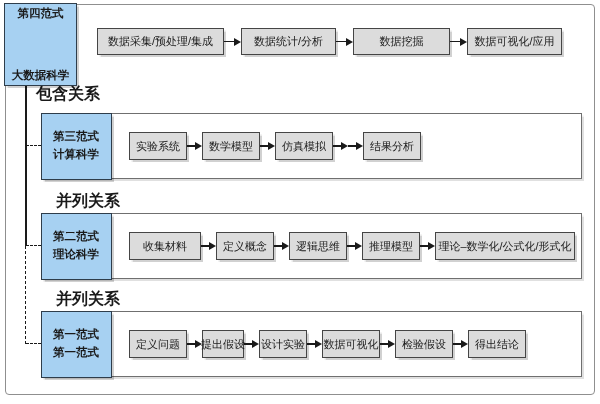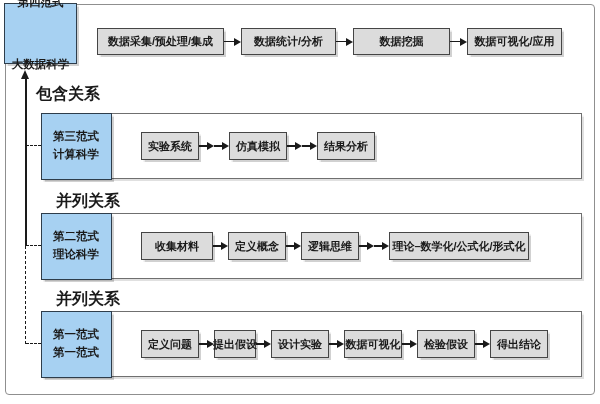--- a/index.html
+++ b/index.html
@@ -12,41 +12,41 @@
     position:absolute;left:5px;top:4px;width:588px;height:389px;
     border:1.5px solid #8f8f8f;border-radius:4px;background:transparent;
   }
   
   .paradigm{
     position:absolute;background:#a7d1f2;border:1.5px solid #2e3d4b;
     display:flex;flex-direction:column;align-items:center;justify-content:center;
     font-weight:bold;font-size:11.5px;line-height:1.55;text-align:center;
     box-shadow:1.5px 1.5px 1px rgba(0,0,0,0.18);box-sizing:border-box;z-index:3;
   }
-  .paradigm-top{left:4px;top:3px;width:73px;height:61px;gap:44px;}
+  .paradigm-top{left:4px;top:3px;width:73px;height:83px;gap:44px;}
   
   .row{
     position:absolute;left:41px;width:541px;background:#ffffff;
     border:1.5px solid #6f6f6f;box-sizing:border-box;
     box-shadow:1.5px 1.5px 1px rgba(0,0,0,0.12);z-index:2;
   }
   .row .paradigm{
     left:-1.5px;top:-1.5px;height:calc(100% + 3px);width:71px;
   }
   
   .flow{position:absolute;display:flex;align-items:center;}
   .step{
     background:#dcdcdc;border:1.4px solid #454545;box-sizing:border-box;
     display:flex;align-items:center;justify-content:center;
-    font-weight:bold;font-size:11px;white-space:nowrap;
+    font-weight:normal;font-size:11px;white-space:nowrap;
     box-shadow:1.5px 1.5px 1px rgba(0,0,0,0.18);
     height:100%;
   }
   .top-flow{left:97px;top:28px;height:27px;z-index:2;}
-  .row-flow{left:87px;top:0;bottom:0;margin-left:12px;}
+  .row-flow{left:87px;top:0;bottom:0;}
   .row-flow .step{height:28px;}
   
   .harrow{display:flex;align-items:center;flex:0 0 auto;}
   .harrow::before{content:"";flex:1;height:1.6px;background:#1a1a1a;}
   .harrow::after{
     content:"";width:0;height:0;
     border-left:7px solid #1a1a1a;
     border-top:4.5px solid transparent;border-bottom:4.5px solid transparent;
   }
   .w17{width:17px;} .w15{width:15px;}
@@ -97,56 +97,58 @@
   </div>
 
   <div class="row" style="top:113px;height:66px">
     <div class="paradigm">
       <div>第三范式</div>
       <div>计算科学</div>
     </div>
     <div class="flow row-flow">
       <div class="step" style="width:58px">实验系统</div>
       <div class="harrow w15"></div>
+      <div class="step" style="width:58px">数学模型</div>
       <div class="harrow w15"></div>
       <div class="step" style="width:58px">仿真模拟</div>
       <div class="harrow w15"></div>
       <div class="harrow w15"></div>
       <div class="step" style="width:58px">结果分析</div>
     </div>
   </div>
 
   <div class="row" style="top:213px;height:66px">
     <div class="paradigm">
       <div>第二范式</div>
       <div>理论科学</div>
     </div>
     <div class="flow row-flow">
       <div class="step" style="width:72px">收集材料</div>
       <div class="harrow w15"></div>
       <div class="step" style="width:58px">定义概念</div>
       <div class="harrow w15"></div>
       <div class="step" style="width:58px">逻辑思维</div>
       <div class="harrow w15"></div>
+      <div class="step" style="width:58px">推理模型</div>
       <div class="harrow w15"></div>
       <div class="step" style="width:140px">理论–数学化/公式化/形式化</div>
     </div>
   </div>
 
   <div class="row" style="top:311px;height:66px">
     <div class="paradigm">
       <div>第一范式</div>
       <div>第一范式</div>
     </div>
     <div class="flow row-flow">
       <div class="step" style="width:58px">定义问题</div>
       <div class="harrow w15"></div>
       <div class="step" style="width:42px">提出假设</div>
       <div class="harrow w15"></div>
-      <div class="step" style="width:58px">设计实验</div>
+      <div class="step" style="width:48px">设计实验</div>
       <div class="harrow w15"></div>
       <div class="step" style="width:58px">数据可视化</div>
       <div class="harrow w15"></div>
       <div class="step" style="width:58px">检验假设</div>
       <div class="harrow w15"></div>
       <div class="step" style="width:58px">得出结论</div>
     </div>
   </div>
 
 </div>

